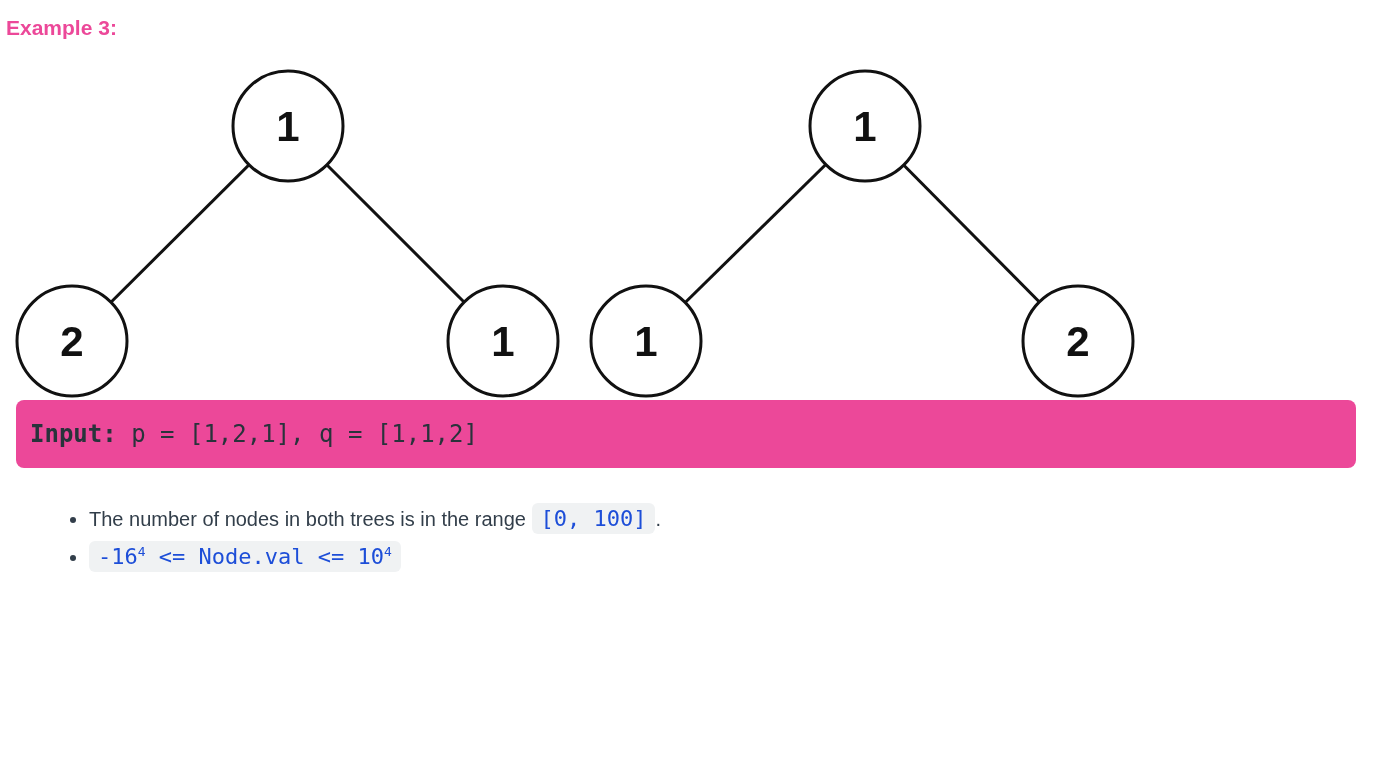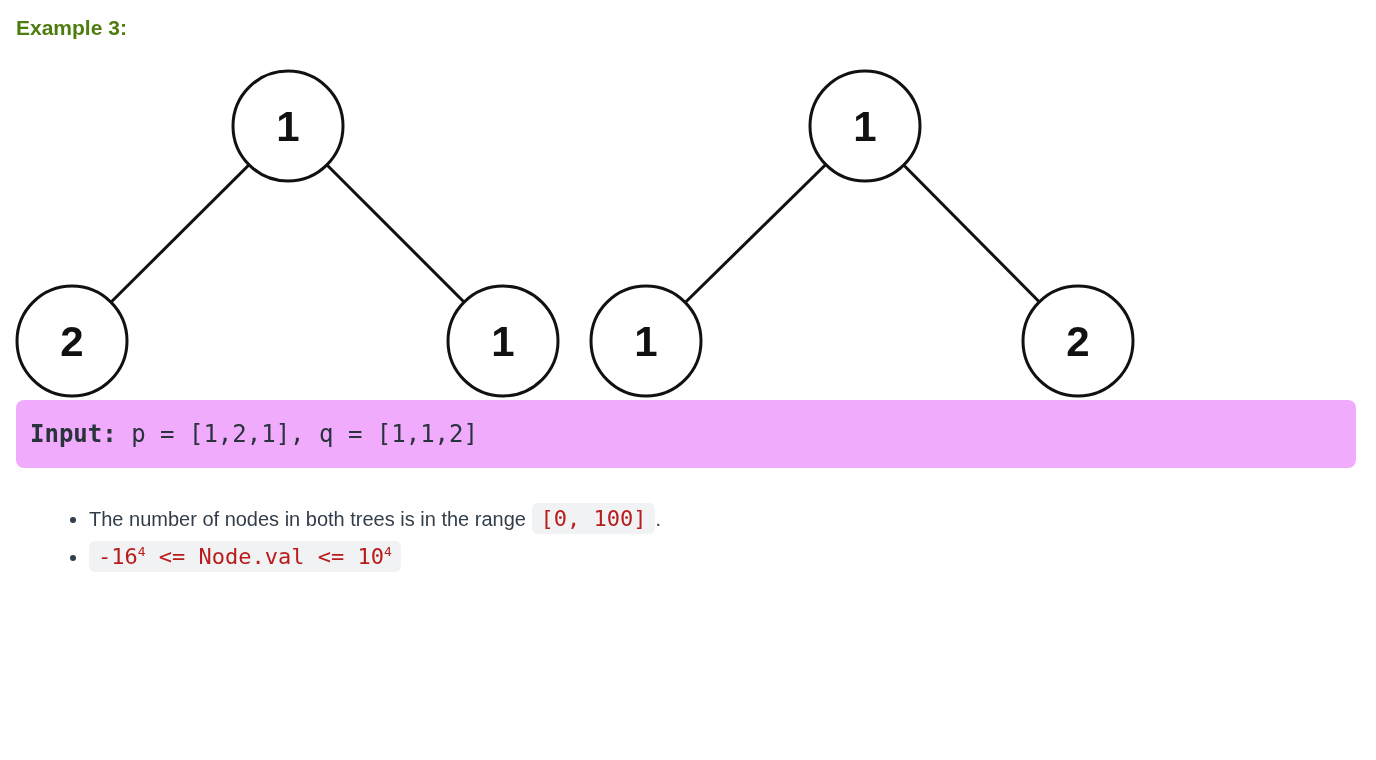--- a/index.html
+++ b/index.html
@@ -7,22 +7,22 @@
     width: 1376px;
     background: #ffffff;
     font-family: "Liberation Sans", sans-serif;
   }
   body { height: 760px; overflow: hidden; }
 
   .heading {
     font-size: 21px;
     line-height: 28px;
     font-weight: 700;
-    color: #4d7c0f;
-    margin-left: 16px;
+    color: #ec4899;
+    margin-left: 6px;
   }
   .example-heading { margin-top: 14px; }
 
   .tree-figure {
     display: block;
     width: 1376px;
     height: 340px;
     margin-top: 18px;
   }
   .tree-figure .edge { stroke: #111111; stroke-width: 3; }
@@ -30,21 +30,21 @@
   .tree-figure .node-label {
     font-family: "Liberation Sans", sans-serif;
     font-size: 42px;
     font-weight: 700;
     fill: #111111;
     text-anchor: middle;
   }
 
   .io-block {
     margin: 0 20px 0 16px;
-    background: #f0abfc;
+    background: #ec4899;
     border-radius: 8px;
     padding: 15px 14px;
     font-family: "DejaVu Sans Mono", "Liberation Mono", monospace;
     font-size: 24px;
     line-height: 38px;
     color: #28333b;
   }
   .io-line { white-space: nowrap; }
   .io-label { font-weight: 700; }
 
@@ -58,21 +58,21 @@
   .constraints-list li {
     font-size: 20px;
     line-height: 38px;
     color: #323e4a;
   }
 
   .inline-code {
     font-family: "DejaVu Sans Mono", "Liberation Mono", monospace;
     font-size: 22px;
     line-height: 1;
-    color: #b91c1c;
+    color: #1d4ed8;
     background: #f0f2f3;
     border-radius: 6px;
     padding: 3px 9px;
   }
   .inline-code sup {
     font-size: 13px;
     line-height: 1;
     vertical-align: super;
   }
 </style>

